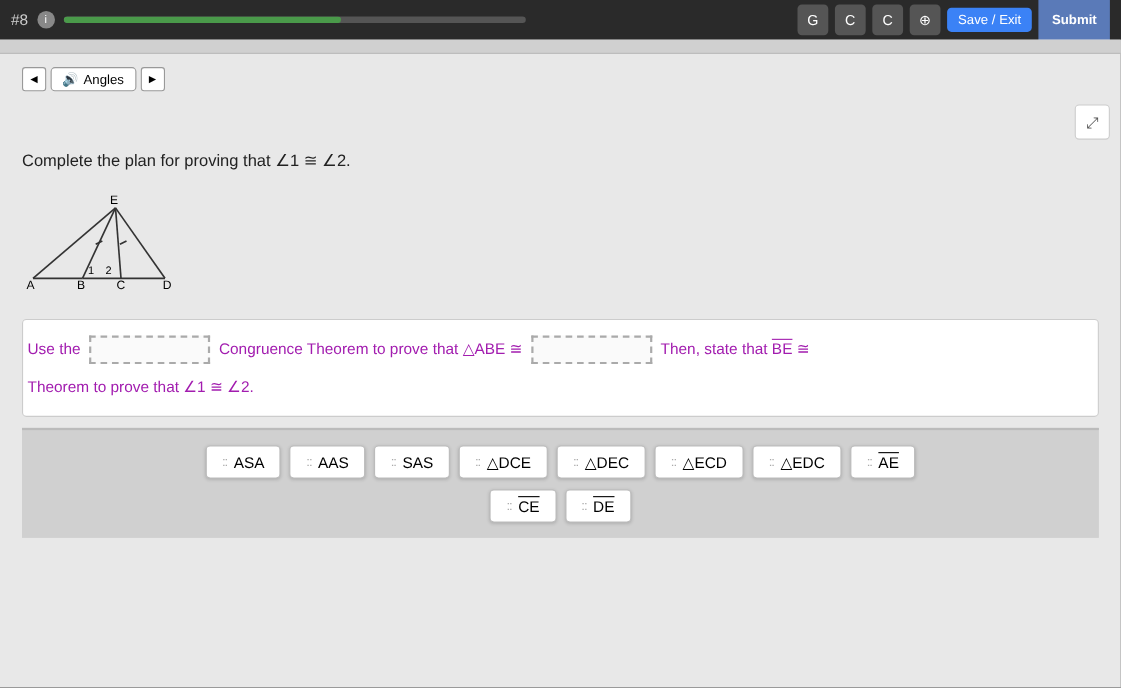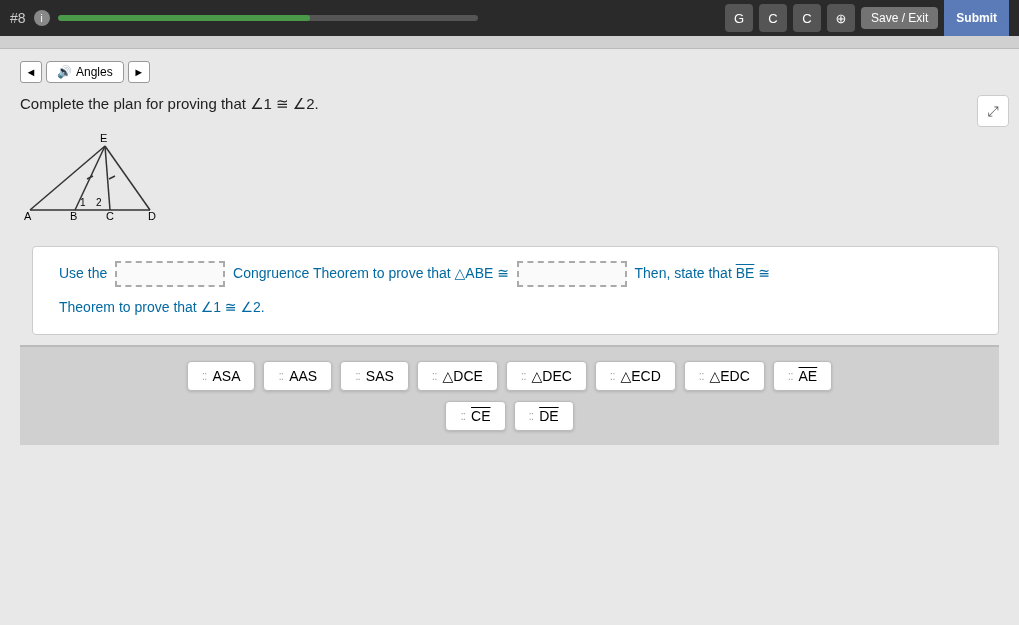--- a/index.html
+++ b/index.html
@@ -41,21 +41,21 @@
       background: #555;
       border-radius: 4px;
       display: flex;
       align-items: center;
       justify-content: center;
       cursor: pointer;
       color: #fff;
       font-size: 13px;
     }
     .save-exit-btn {
-      background: #737373;
+      background: #3b82f6;
       color: #fff;
       border: none;
       border-radius: 4px;
       padding: 4px 10px;
       font-size: 12px;
       cursor: pointer;
       display: flex;
       align-items: center;
       gap: 4px;
     }
@@ -139,37 +139,37 @@
       justify-content: center;
       cursor: pointer;
       font-size: 11px;
     }
 
     
     .question-text {
       font-size: 15px;
       color: #222;
       line-height: 1.4;
+      margin-top: 43px;
     }
 
     
     .figure-container {
       margin: 4px 0;
     }
 
     
     .problem-area {
       background: #fff;
       border: 1px solid #ccc;
       border-radius: 4px;
-      padding: 14px 26px;
+      padding: 14px 4px;
       font-size: 14px;
       line-height: 1.8;
-      color: #0369a1;
-      margin-left: 12px;
+      color: #a21caf;
     }
     .dashed-box {
       display: inline-block;
       border: 2px dashed #aaa;
       min-width: 110px;
       height: 26px;
       vertical-align: middle;
       margin: 0 4px;
       background: #fafafa;
     }

